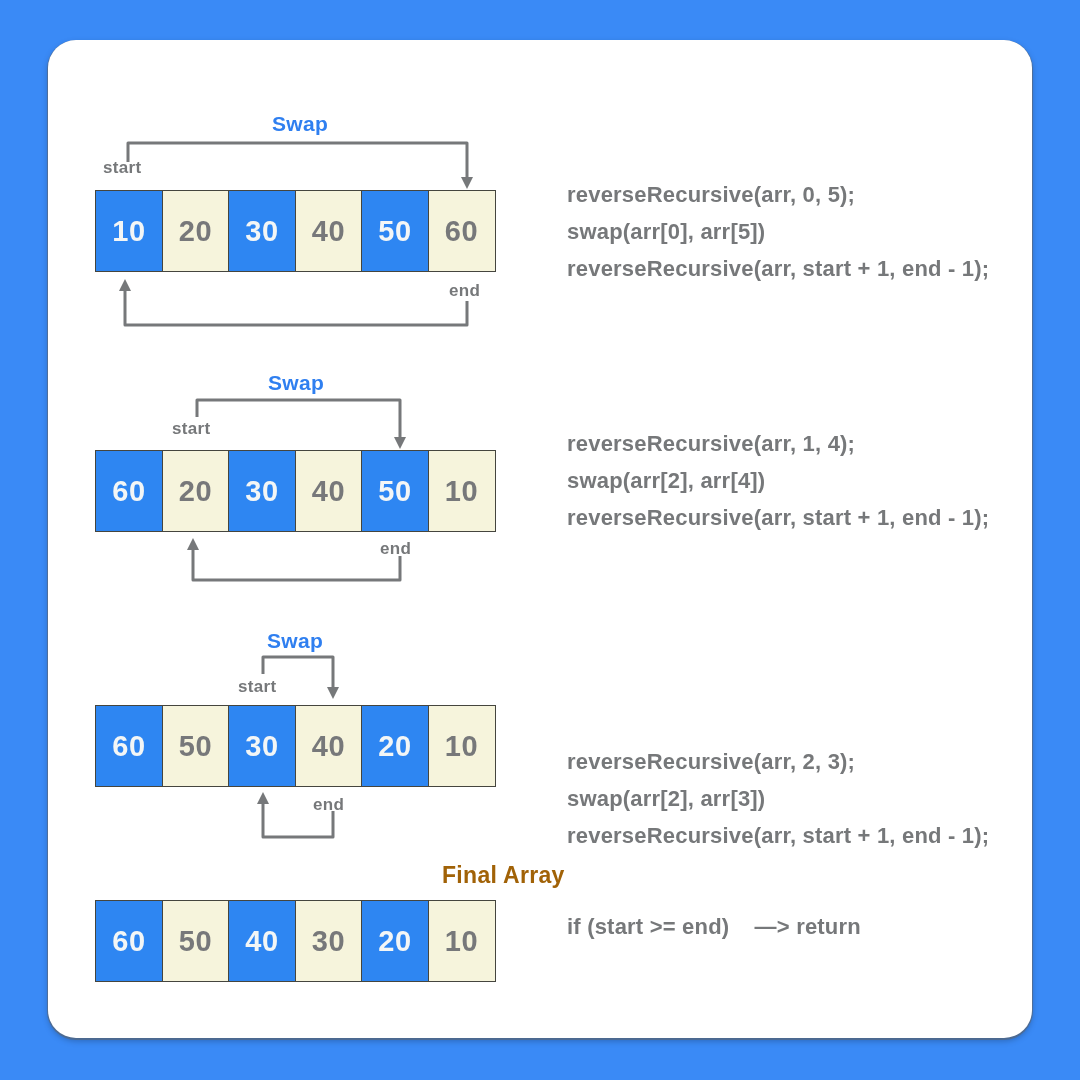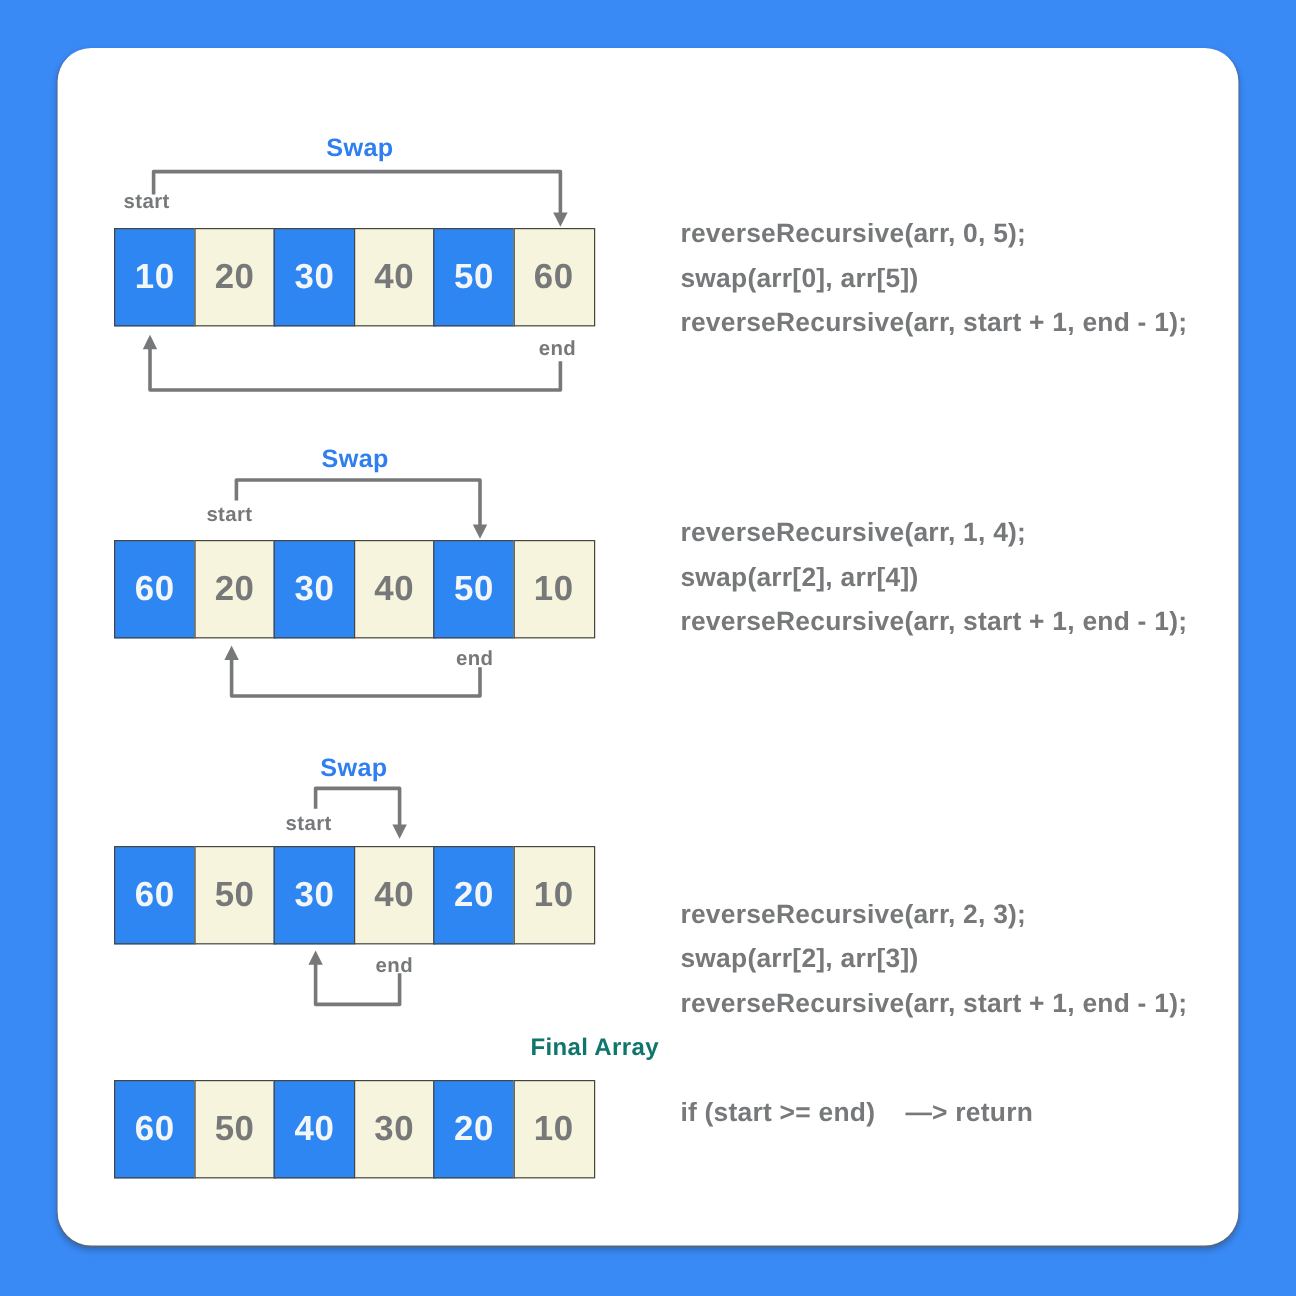--- a/index.html
+++ b/index.html
@@ -47,22 +47,22 @@
   .ptr-label {
     position: absolute;
     color: #76787a;
     font-size: 17px;
     font-weight: 600;
     letter-spacing: 0.3px;
     white-space: nowrap;
   }
   .final-label {
     position: absolute;
-    color: #0f766e;
-    font-size: 20px;
+    color: #a16207;
+    font-size: 23px;
     font-weight: 600;
     letter-spacing: 0.3px;
     white-space: nowrap;
   }
   .array {
     position: absolute;
     left: 47px;
     display: flex;
   }
   .cell {

